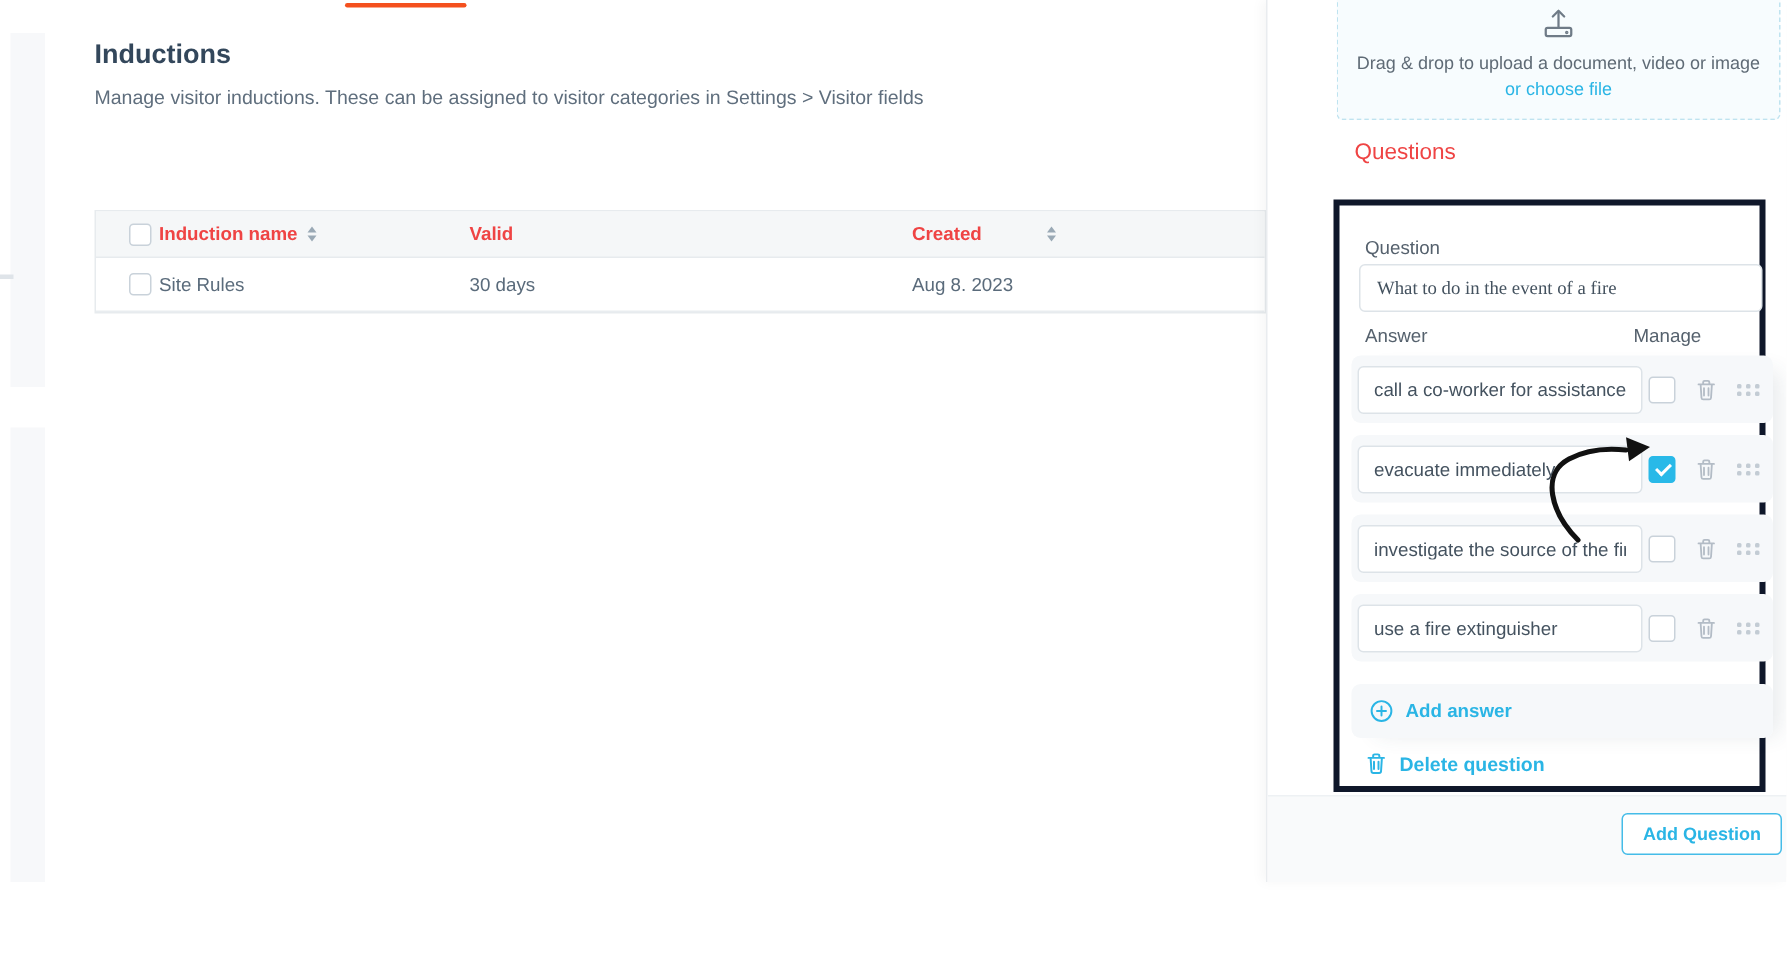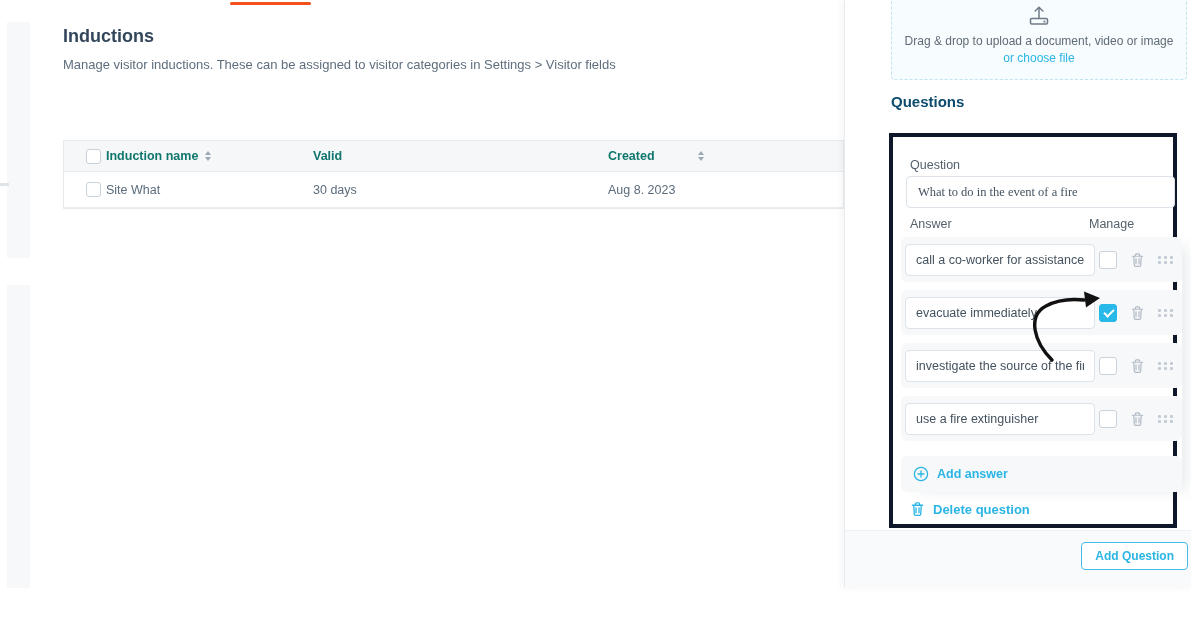--- a/index.html
+++ b/index.html
@@ -13,40 +13,40 @@
   .left-strip { position:absolute; left:7px; width:23px; background:#f7f8fa; }
   .strip-1 { top:22px; height:236px; }
   .strip-2 { top:285px; height:303px; }
   .left-dash { position:absolute; left:0; top:183px; width:9px; height:3px; background:#dfe4e9; }
 
   
   .page-title { position:absolute; left:63px; top:26px; font-size:18px; font-weight:700; color:#33475b; }
   .page-subtitle { position:absolute; left:63px; top:57px; font-size:13px; color:#5f6e7d; }
 
   .table { position:absolute; left:63px; top:140px; width:781px; border:1px solid #e7ebee; background:#fff; font-size:12.5px; color:#5a6b7b; }
-  .t-head { display:flex; align-items:center; height:31px; background:#f5f7f8; border-bottom:1px solid #e7ebee; padding-left:22px; font-weight:600; color:#0f766e; }
+  .t-head { display:flex; align-items:center; height:31px; background:#f5f7f8; border-bottom:1px solid #e7ebee; padding-left:22px; font-weight:600; color:#ef4444; }
   .t-row { display:flex; align-items:center; height:36px; background:#fff; border-bottom:1px solid #e9edf0; padding-left:22px; }
   .cell-check { width:20px; display:flex; align-items:center; }
   .cell-name { width:207px; display:flex; align-items:center; }
   .cell-valid { width:295px; }
   .cell-created { flex:1; display:flex; align-items:center;gap:36px; }
   .checkbox { width:15px; height:15px; border:1px solid #c9d2da; border-radius:3px; background:#fff; flex:none; cursor:pointer; position:relative; }
   .sort { display:inline-flex; flex-direction:column; gap:2px; margin-left:7px; }
   .sort i { display:block; width:0; height:0; border-left:3.5px solid transparent; border-right:3.5px solid transparent; }
   .sort .up { border-bottom:4px solid #9aa9b5; }
   .sort .down { border-top:4px solid #9aa9b5; }
 
   
   .drawer { position:absolute; left:844px; top:0; width:347px; height:588px; background:#fff; border-left:1px solid #e9ecef; box-shadow:-3px 0 8px rgba(0,0,0,0.04); overflow:hidden; }
   .dropzone { position:absolute; left:46px; top:-14px; width:296px; height:94px; background:#f7fcfe; border:1px dashed #bfe3f0; border-radius:4px; text-align:center; padding-top:16px; cursor:pointer; }
   .dz-icon { color:#6f7b87; display:inline-block; }
   .dz-line1 { margin-top:3px; font-size:12px; color:#5f6b76; }
   .dz-line2 { margin-top:3px; font-size:12px; color:#2ab5e5; cursor:pointer; }
 
-  .questions-heading { position:absolute; left:46px; top:93px; font-size:15px; font-weight:700; color:#0c4a6e; }
+  .questions-heading { position:absolute; left:58px; top:93px; font-size:15px; font-weight:400; color:#ef4444; }
 
   .card { position:absolute; left:44px; top:133px; width:288px; height:395px; background:#fff; border:4px solid #0f172a; border-radius:0; }
   .field-label { font-size:12.5px; color:#55616d; }
   .q-label { position:absolute; left:17px; top:21px; }
   .q-input { position:absolute; left:13px; top:39px; width:269px; height:32px; border:1px solid #dde3e8; border-radius:4px; padding:0 11px; font-size:12.5px; color:#44525f; font-family:Liberation Serif, serif; outline:none; background:#fff; }
   .a-label { position:absolute; left:17px; top:80px; }
   .c-label { position:absolute; left:196px; top:80px; }
 
   .answers { position:absolute; left:8px; top:100px; width:281px; box-shadow:10px 4px 14px -6px rgba(51,71,91,0.12); border-radius:6px; }
   .answer-row { display:flex; align-items:center; height:45px; background:#f6f8fa; border-radius:6px; margin-bottom:8px; padding:0 9px 0 4px; }
@@ -102,21 +102,21 @@
         <span class="sort">
             <i class="up"></i>
             <i class="down"></i>
           </span>
       </div>
     </div>
     <div class="t-row">
       <div class="cell-check">
         <span class="checkbox"></span>
       </div>
-      <div class="cell-name">Site What</div>
+      <div class="cell-name">Site Rules</div>
       <div class="cell-valid">30 days</div>
       <div class="cell-created">Aug 8. 2023</div>
     </div>
   </div>
 
   <div class="drawer">
 
     <div class="dropzone">
       <span class="dz-icon">
         <svg width="24" height="24" viewBox="0 0 24 24" fill="none" stroke="currentColor" stroke-width="1.5" stroke-linecap="round" stroke-linejoin="round">

